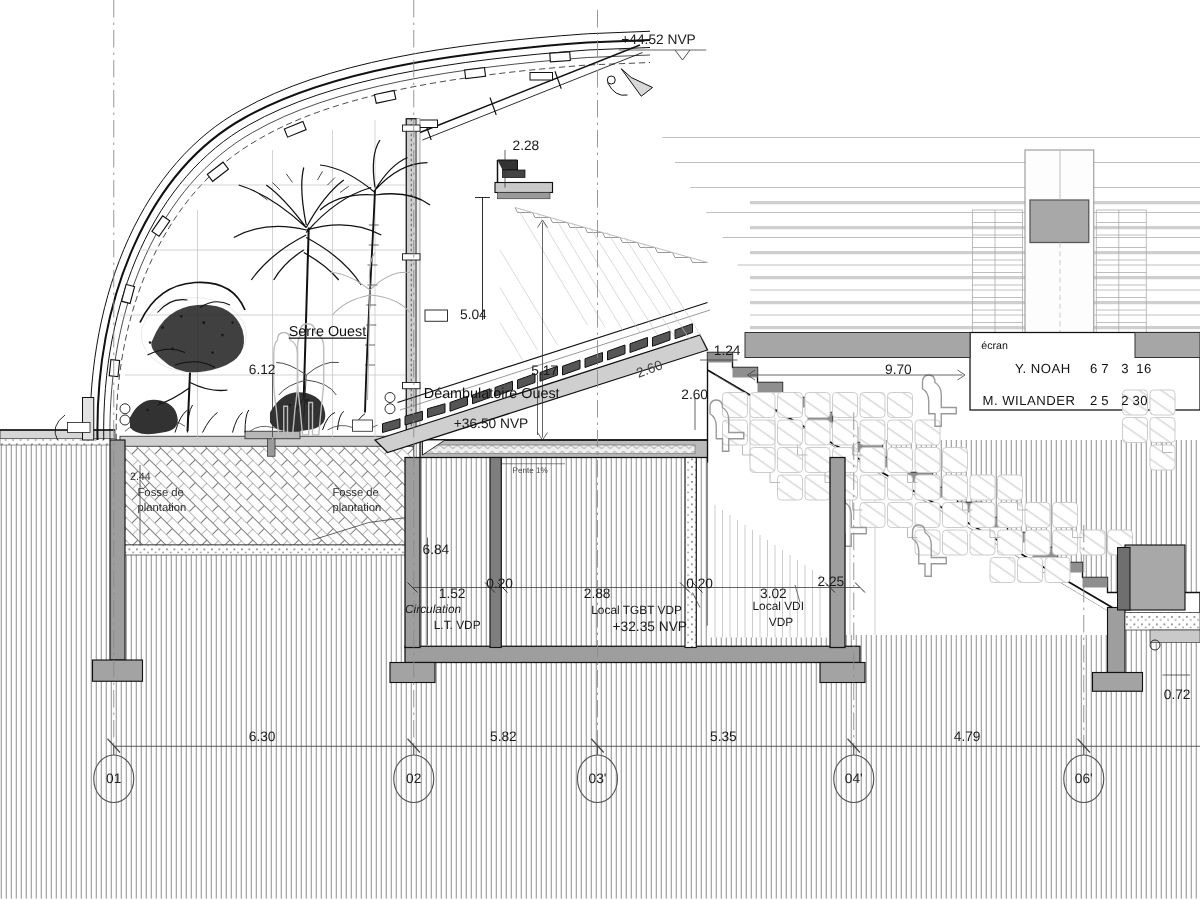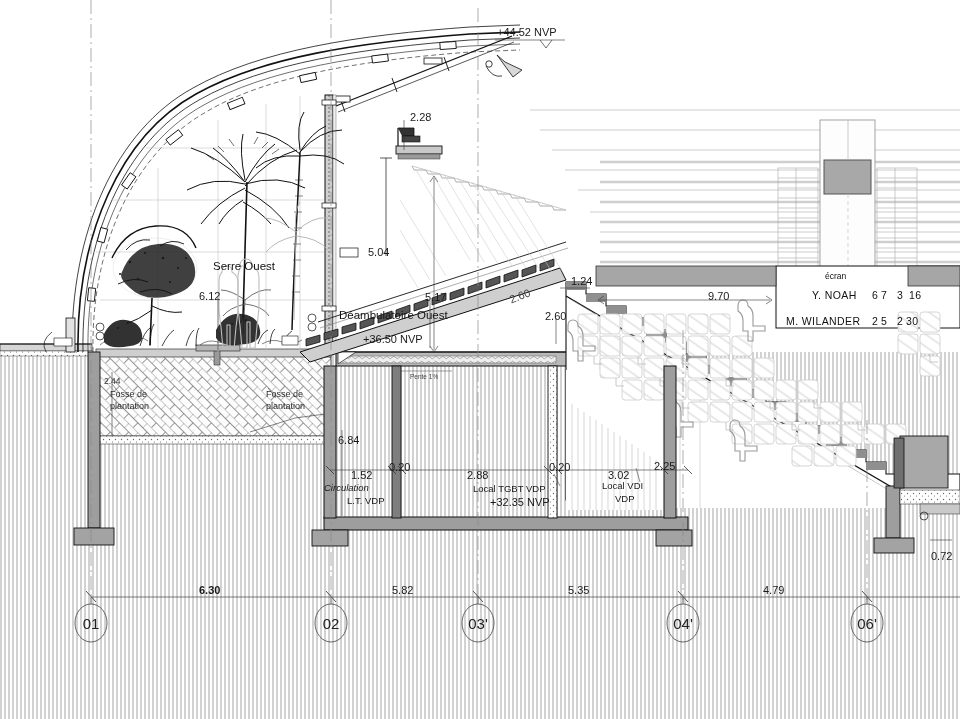--- a/index.html
+++ b/index.html
@@ -6,25 +6,25 @@
   body{width:960px;height:719px;overflow:hidden;
        font-family:"Liberation Sans","DejaVu Sans",sans-serif;color:#111;}
   #stage{position:relative;width:960px;height:719px;background:#fff;}
   svg{position:absolute;left:0;top:0;}
   .lbl{position:absolute;white-space:nowrap;line-height:1;}
   .dim{font-size:11px;color:#1a1a1a;}
   .dimsm{font-size:8.5px;color:#333;}
   .room{font-size:9.5px;color:#1a1a1a;}
   .room2{font-size:9px;color:#222;}
   .big{font-size:11.5px;color:#111;}
-  .grid-num{position:absolute;font-size:15px;color:#222;
+  .grid-num{position:absolute;font-size:11px;color:#222;
             width:34px;height:34px;border:1px solid #555;border-radius:50%;
             display:flex;align-items:center;justify-content:center;background:transparent;}
   .score{font-size:10.5px;letter-spacing:.4px;color:#111;}
-  .scoresm{font-size:8.5px;color:#111;margin-left:40px;}
+  .scoresm{font-size:8.5px;color:#111;}
 </style>
 </head>
 <body>
 
 <div id="stage">
 
 <svg width="960" height="719" viewBox="0 0 960 719">
   <defs>
 
     <pattern id="soil" width="4" height="8" patternUnits="userSpaceOnUse">
@@ -688,21 +688,21 @@
 <div class="lbl dim" style="left:425px;top:292px;">5.17</div>
 
 <div class="lbl dim" style="left:508px;top:295px;transform:rotate(-21deg);transform-origin:left top;color:#444;">2.60</div>
 
 <div class="lbl dim" style="left:571px;top:276px;">1.24</div>
 
 <div class="lbl dim" style="left:545px;top:311px;">2.60</div>
 
 <div class="lbl dim" style="left:708px;top:291px;">9.70</div>
 
-<div class="lbl big" style="left:213px;top:261px;">Serre Ouest</div>
+<div class="lbl big" style="left:231px;top:261px;text-decoration:underline;">Serre Ouest</div>
 
 <div class="lbl big" style="left:339px;top:310px;">Déambulatoire Ouest</div>
 
 <div class="lbl dim" style="left:363px;top:334px;">+36.50 NVP</div>
 
 <div class="lbl dimsm" style="left:104px;top:377px;">2.44</div>
 
 <div class="lbl room2" style="left:110px;top:390px;color:#2b2b2b;">Fosse de</div>
 <div class="lbl room2" style="left:110px;top:402px;color:#2b2b2b;">plantation</div>
 
@@ -744,21 +744,21 @@
 <div class="lbl score" style="left:881px;top:290px;">7</div>
 <div class="lbl score" style="left:897px;top:290px;">3</div>
 <div class="lbl score" style="left:909px;top:290px;">16</div>
 
 <div class="lbl score" style="left:786px;top:316px;">M. WILANDER</div>
 <div class="lbl score" style="left:872px;top:316px;">2</div>
 <div class="lbl score" style="left:881px;top:316px;">5</div>
 <div class="lbl score" style="left:897px;top:316px;">2</div>
 <div class="lbl score" style="left:906px;top:316px;">30</div>
 
-<div class="lbl dim" style="left:199px;top:585px;font-weight:bold;">6.30</div>
+<div class="lbl dim" style="left:199px;top:585px;">6.30</div>
 <div class="lbl dim" style="left:392px;top:585px;">5.82</div>
 <div class="lbl dim" style="left:568px;top:585px;">5.35</div>
 <div class="lbl dim" style="left:763px;top:585px;">4.79</div>
 
 <div class="grid-num" style="left:74px;top:606px;border:none;">01</div>
 <div class="grid-num" style="left:314px;top:606px;border:none;">02</div>
 <div class="grid-num" style="left:461px;top:606px;border:none;">03'</div>
 <div class="grid-num" style="left:666px;top:606px;border:none;">04'</div>
 <div class="grid-num" style="left:850px;top:606px;border:none;">06'</div>
 

